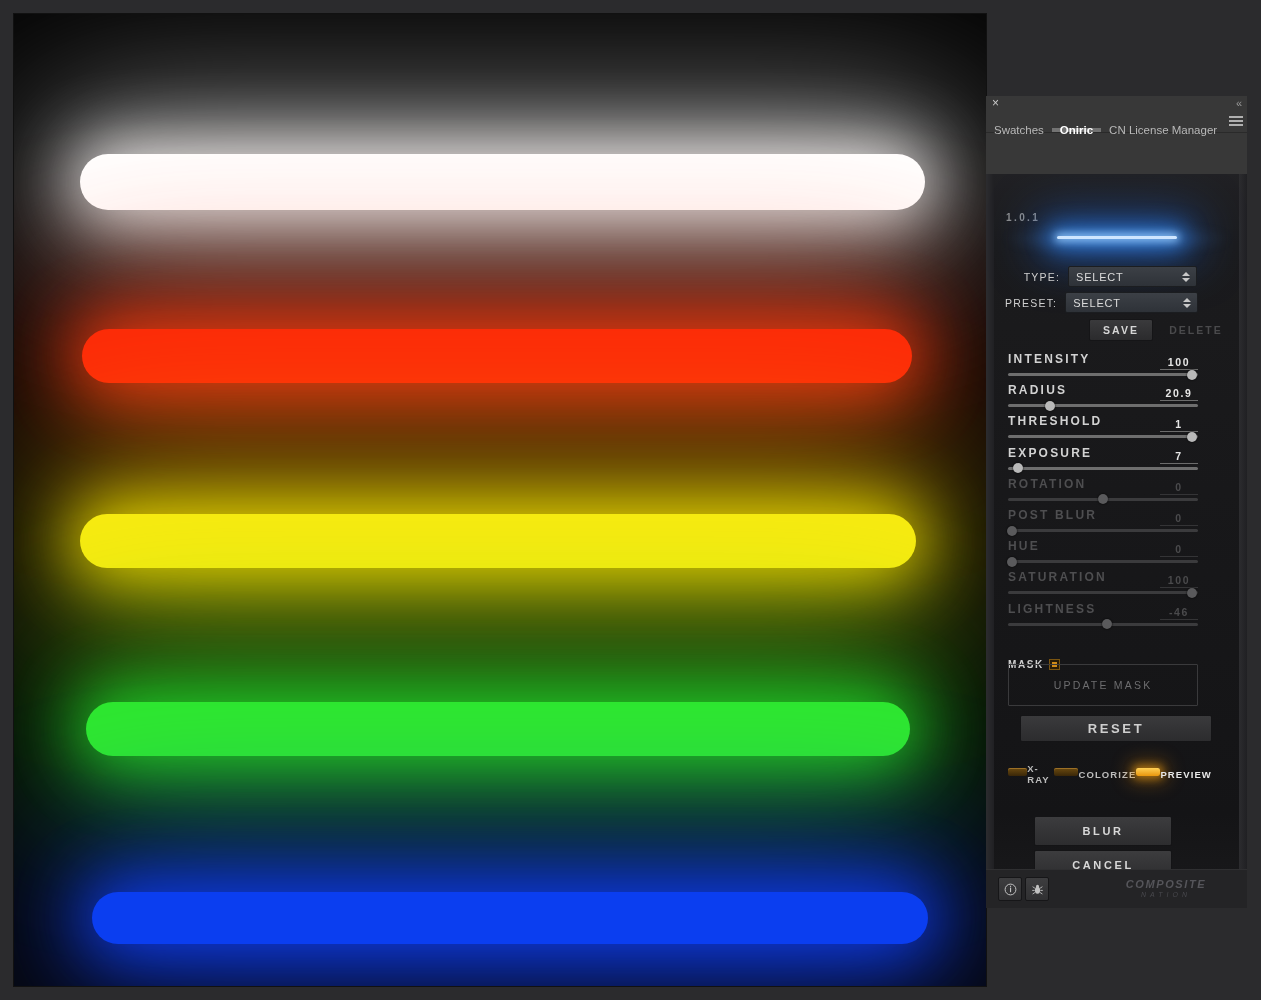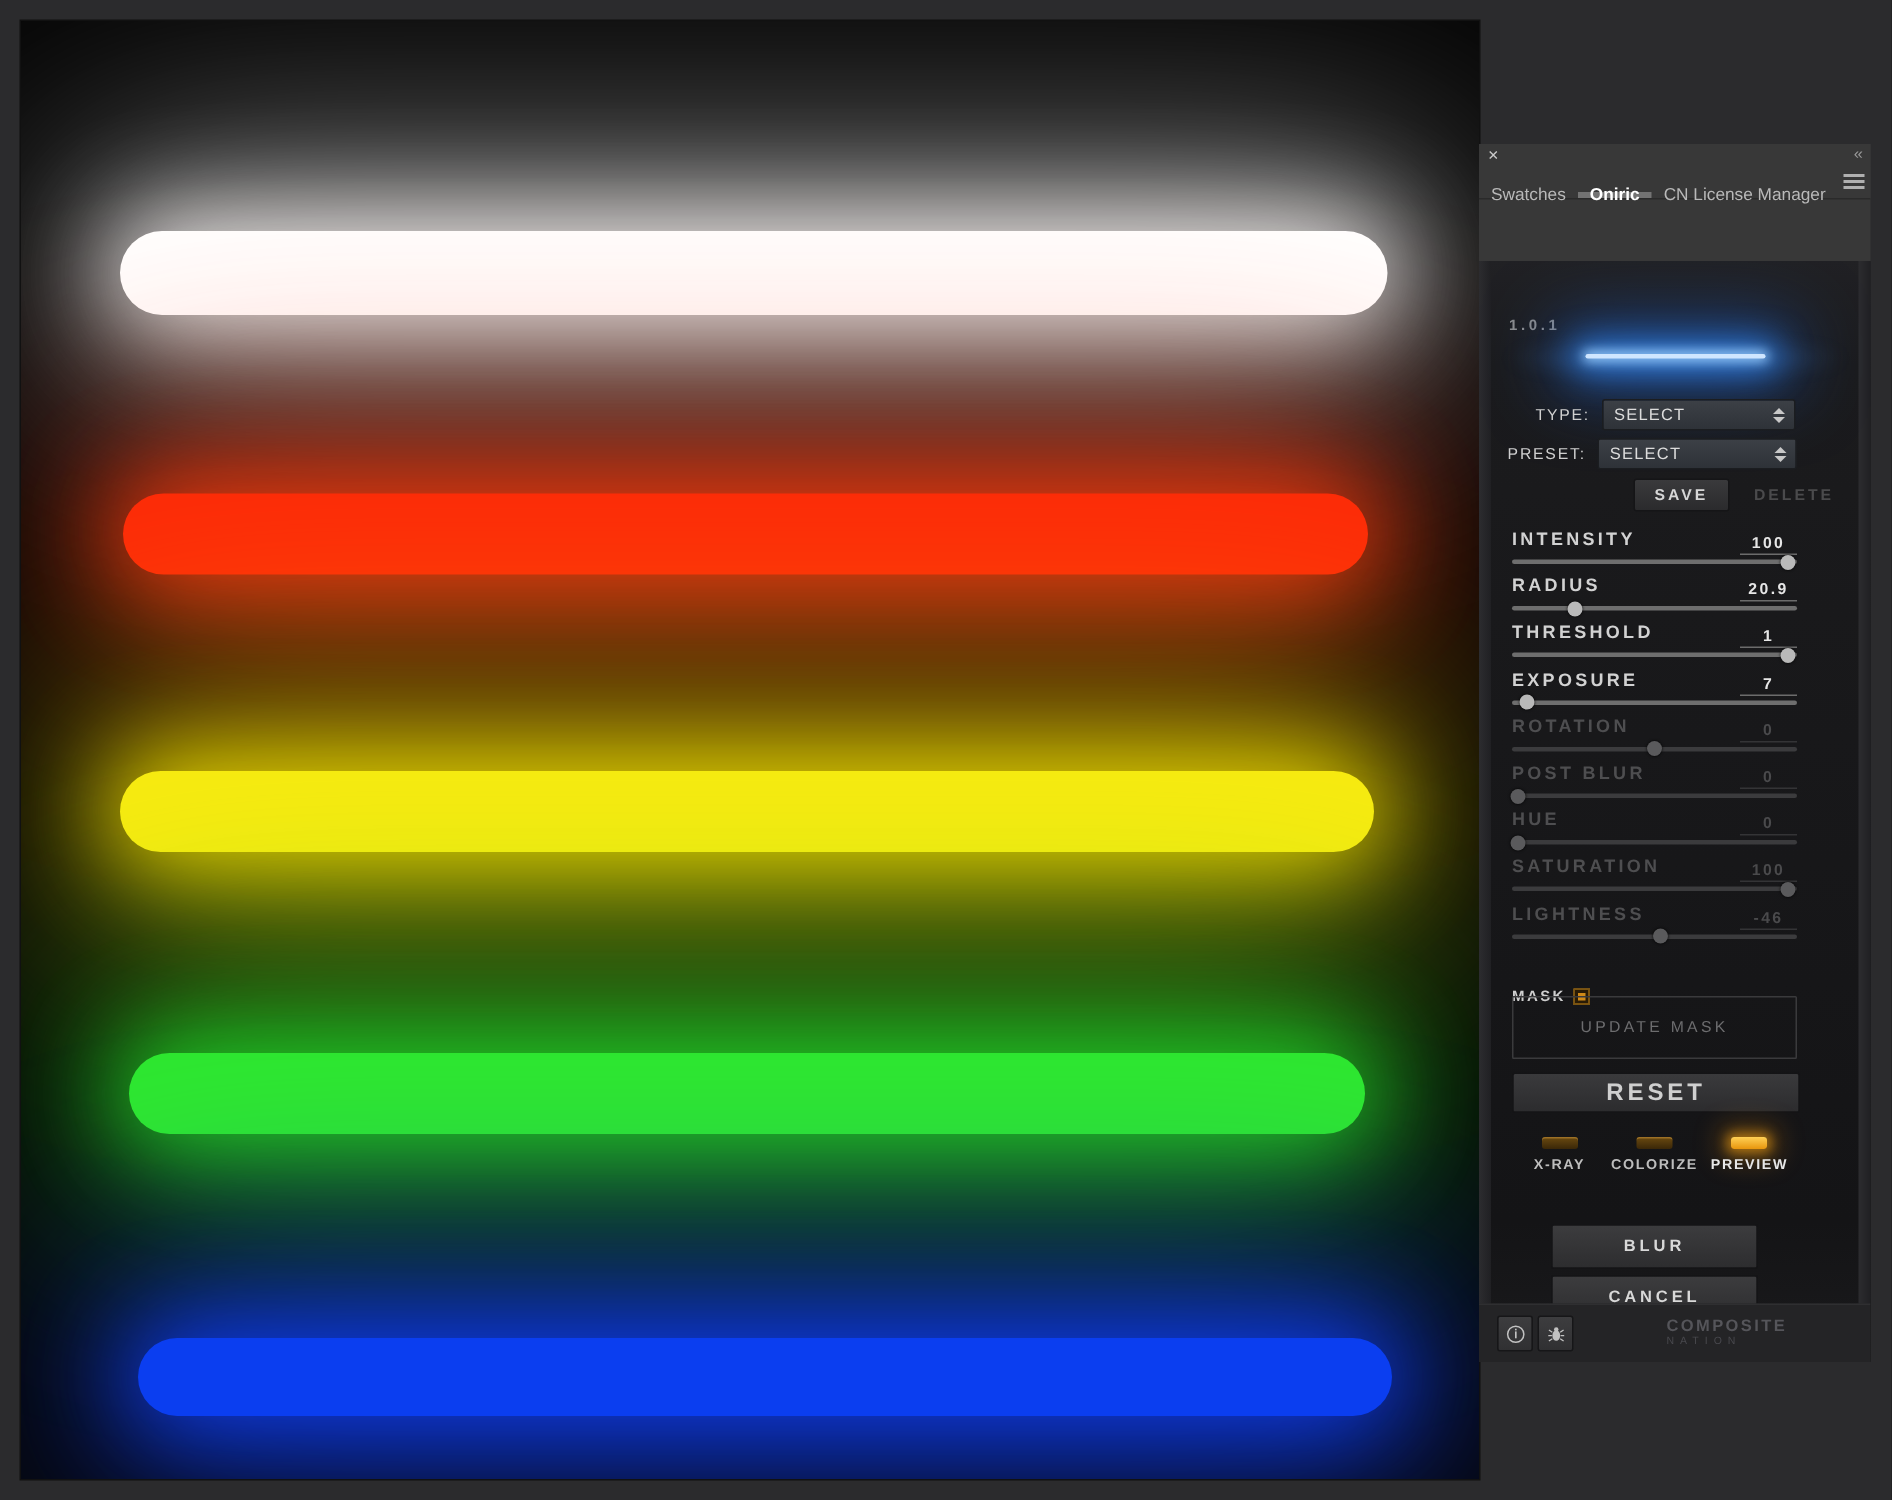--- a/index.html
+++ b/index.html
@@ -214,31 +214,31 @@
   #mask-area {
     position: absolute; left: 0; top: 6px; width: 188px; height: 40px;
     border: 1px solid #3a3a3c; border-radius: 1px;
     display: flex; align-items: center; justify-content: center;
   }
   #mask-update {
     font-size: 10.5px; letter-spacing: 2.2px; color: #6d6d6f; cursor: pointer;
   }
 
   #reset-btn {
-    position: absolute; left: 22px; top: 541px; width: 190px; height: 25px;
+    position: absolute; left: 34px; top: 541px; width: 190px; height: 25px;
     background: linear-gradient(to bottom, #3a3a3c, #2c2c2e);
     border: 1px solid #141416; border-radius: 2px;
     display: flex; align-items: center; justify-content: center;
-    font-size: 16px; letter-spacing: 2.6px; font-weight: bold; color: #cfcfcf;
+    font-size: 13px; letter-spacing: 2.6px; font-weight: bold; color: #cfcfcf;
     cursor: pointer;
   }
 
   
   #toggles { position: absolute; left: 22px; top: 584px; width: 190px; display: flex; }
-  .tgl { flex: 1; display: flex; flex-direction: column; align-items: center; cursor: pointer; }
+  .tgl { flex: 1; display: flex; flex-direction: row; align-items: center; cursor: pointer; }
   .tgl .lamp {
     width: 24px; height: 8px; border-radius: 2px;
     background: linear-gradient(to bottom, #6b4a10, #3a2708);
     box-shadow: inset 0 1px 0 rgba(255,190,80,.35);
   }
   .tgl.on .lamp {
     background: linear-gradient(to bottom, #ffd055, #e8960d);
     box-shadow: 0 0 8px 3px rgba(255,170,20,.55), 0 0 18px 8px rgba(255,150,0,.25);
   }
   .tgl .tlabel {
@@ -262,21 +262,21 @@
     border-top: 1px solid #2f2f31;
   }
   .foot-ico {
     position: absolute; top: 7px; width: 22px; height: 22px;
     background: linear-gradient(to bottom, #3d3d3f, #303032);
     border: 1px solid #161618; border-radius: 2px;
     display: flex; align-items: center; justify-content: center;
     cursor: pointer;
   }
   #brand {
-    position: absolute; right: 26px; top: 8px; width: 110px;
+    position: absolute; right: 26px; top: 8px; text-align: center; width: 110px; font-style: italic;
   }
   #brand .b1 { font-size: 11px; letter-spacing: 1.6px; color: #55555a; font-weight: bold; }
   #brand .b2 { font-size: 7px; letter-spacing: 4px; color: #48484d; margin-top: 1px; }
 </style>
 </head>
 <body>
 
 <div id="root">
 
   <div id="canvas-area" style="background: rgb(5, 5, 5);">

